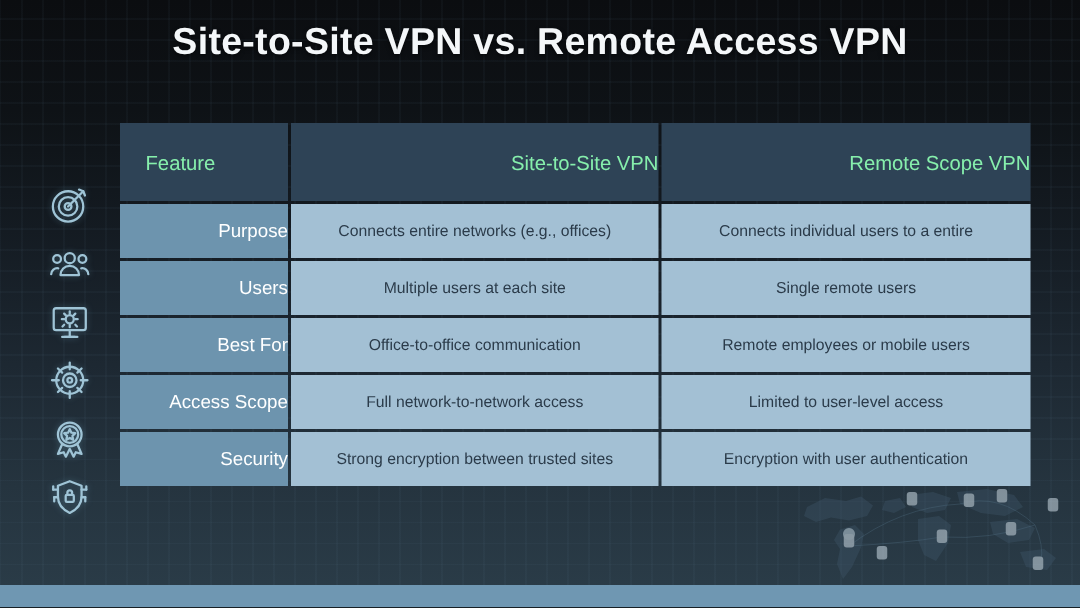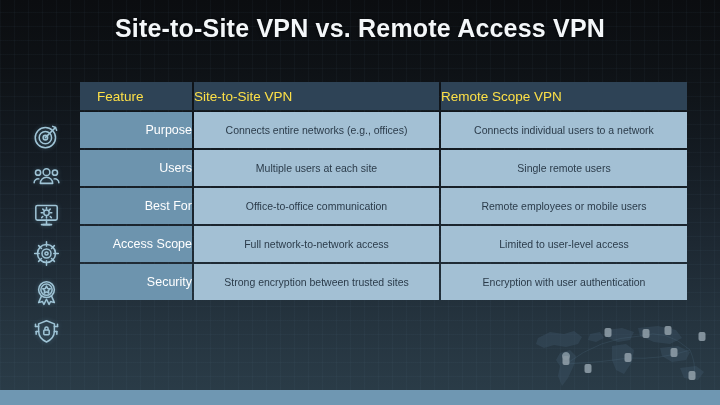--- a/index.html
+++ b/index.html
@@ -99,32 +99,32 @@
     border-collapse: separate;
     border-spacing: 2px;
     table-layout: fixed;
   }
   .table td, .table th {
     padding: 0;
     margin: 0;
   }
   .hdr {
     background: #2e4356;
-    color: #fde047;
-    height: 28px;
+    color: #86efac;
+    height: 52px;
     font-size: 13.5px;
     font-weight: normal;
     vertical-align: middle;
   }
   .hdr.feature {
     text-align: left;
     padding-left: 17px;
   }
   .hdr.col {
-    text-align: left;
+    text-align: right;
   }
   .cell-feature {
     background: #6d94ae;
     color: #ffffff;
     height: 36px;
     font-size: 12.5px;
     text-align: right;
     padding-left: 17px;
     vertical-align: middle;
   }
@@ -266,21 +266,21 @@
       <tr>
         <th class="hdr feature">Feature</th>
         <th class="hdr col">Site-to-Site VPN</th>
         <th class="hdr col">Remote Scope VPN</th>
       </tr>
     </thead>
     <tbody>
       <tr>
         <td class="cell-feature">Purpose</td>
         <td class="cell-val">Connects entire networks (e.g., offices)</td>
-        <td class="cell-val">Connects individual users to a network</td>
+        <td class="cell-val">Connects individual users to a entire</td>
       </tr>
       <tr>
         <td class="cell-feature">Users</td>
         <td class="cell-val">Multiple users at each site</td>
         <td class="cell-val">Single remote users</td>
       </tr>
       <tr>
         <td class="cell-feature">Best For</td>
         <td class="cell-val">Office-to-office communication</td>
         <td class="cell-val">Remote employees or mobile users</td>

